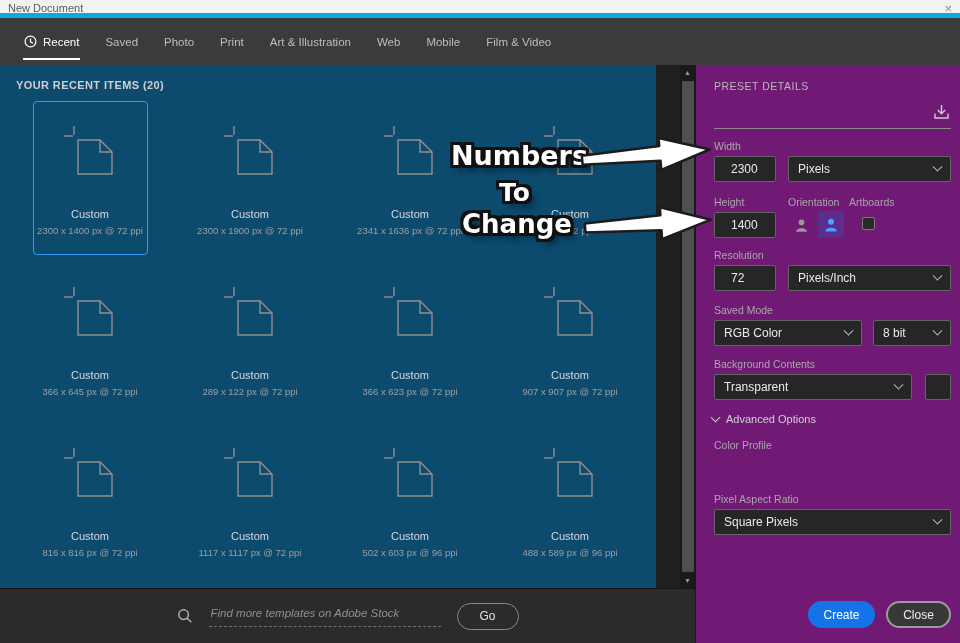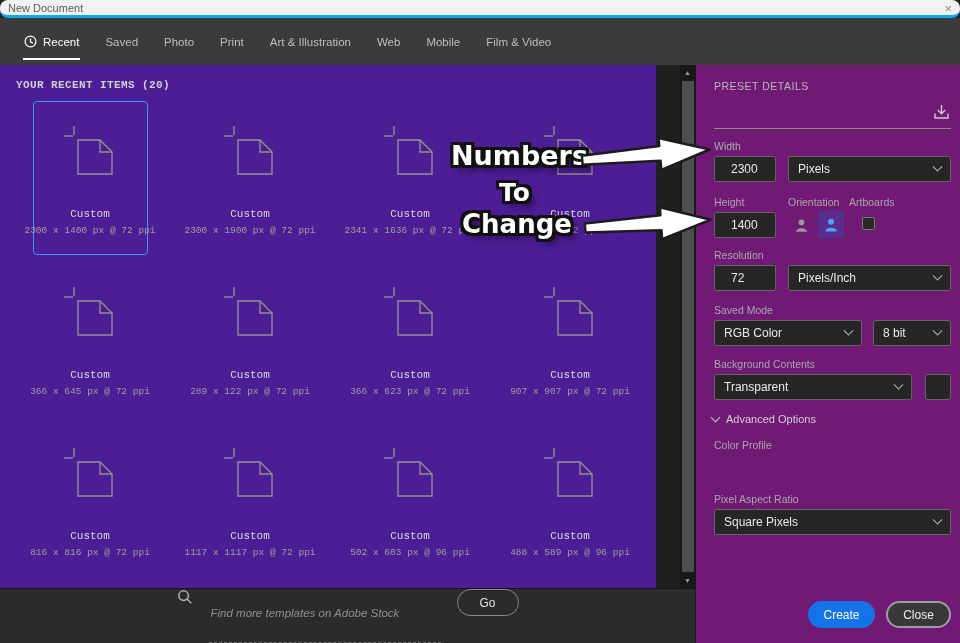--- a/index.html
+++ b/index.html
@@ -1,47 +1,47 @@
 <!DOCTYPE html>
 <html><head>
 <meta charset="utf-8">
 <style>
   * { margin:0; padding:0; box-sizing:border-box; }
   body { background:#101010; font-family:"Liberation Sans", sans-serif; }
   .stage { position:relative; width:960px; height:643px; background:#202020; overflow:hidden; }
 
   
-  .titlebar { position:absolute; left:0; top:0; width:960px; height:18px; background:#f2f2f2; border-bottom:3px solid #0ea5e9;border-radius:8px; }
+  .titlebar { position:absolute; left:0; top:0; width:960px; height:18px; background:#f2f2f2; border-bottom:5px solid #0ea5e9; }
   .titlebar .wtitle { position:absolute; left:8px; top:2px; font-size:11px; color:#5a5a5a; }
   .titlebar .wclose { position:absolute; right:8px; top:1px; font-size:13px; color:#8a8a8a; cursor:pointer; }
 
   
   .tabbar { position:absolute; left:0; top:18px; width:960px; height:47px; background:#3b3b3b; display:flex; align-items:stretch; padding-left:11px; }
   .tab { position:relative; display:flex; align-items:center; gap:6px; padding:0 13px; font-size:11.5px; color:#bdbdbd; cursor:pointer; }
   .tab.active { color:#ffffff; }
   .tab.active::after { content:""; position:absolute; left:12px; right:12px; bottom:5px; height:2px; background:#ffffff; }
 
   
-  .leftpanel { position:absolute; left:0; top:65px; width:656px; height:523px; background:#4c1d95;font-family:Liberation Mono, monospace; }
+  .leftpanel { position:absolute; left:0; top:65px; width:656px; height:523px; background:#0c4a6e; }
   .recent-header { position:absolute; left:16px; top:14px; font-size:11px; font-weight:bold; color:#cfcfcf; letter-spacing:.4px; }
   .grid { position:absolute; left:10px; top:36px; display:grid; grid-template-columns:repeat(4,160px); grid-auto-rows:161px; }
   .card { width:115px; height:154px; margin:0 auto; border:1.5px solid transparent; border-radius:4px; display:flex; flex-direction:column; align-items:center; cursor:pointer; }
   .card.selected { border-color:#2f9bf4; }
   .doc-icon { margin-top:22px; width:56px; height:56px; }
   .card-name { margin-top:28px; font-size:11px; color:#d8d8d8; }
   .card-dims { margin-top:5px; font-size:9.5px; color:#9f9f9f; white-space:nowrap; }
 
   
   .scrollbar { position:absolute; left:680px; top:65px; width:15px; height:523px; background:#191919; }
   .scroll-thumb { position:absolute; left:1.5px; top:16px; bottom:16px; width:12px; background:#4f4f4f; cursor:pointer; }
   .scroll-arrow { position:absolute; left:0; width:15px; text-align:center; font-size:7px; color:#999; cursor:pointer; }
   .scroll-arrow.up { top:4px; } .scroll-arrow.down { bottom:4px; }
 
   
-  .bottombar { position:absolute; left:0; top:588px; width:695px; height:55px; background:#2b2b2b; border-top:1px solid #161616; display:flex; justify-content:center; gap:16px; }
+  .bottombar { position:absolute; left:0; top:588px; width:695px; height:55px; background:#2b2b2b; border-top:1px solid #161616; display:flex; align-items:center; justify-content:center; gap:16px; }
   .search-input { width:232px; background:transparent; border:none; border-bottom:1px dashed #707070; font-size:11.5px; font-style:italic; color:#dddddd; padding:2px 2px 7px 2px; outline:none; }
   .search-input::placeholder { color:#909090; font-style:italic; }
   .go-btn { width:62px; height:27px; border-radius:14px; border:1.5px solid #8a8a8a; background:transparent; color:#e0e0e0; font-size:12px; cursor:pointer; }
 
   
   .rightpanel { position:absolute; left:695px; top:65px; width:299px; height:578px; background:#701a75; border-left:1px solid #191919; font-size:12px; }
   .rp-label { position:absolute; font-size:10.5px; color:#a8a8a8; }
   .preset-header { position:absolute; left:18px; top:15px; font-size:10.5px; color:#b8b8b8; letter-spacing:.5px; }
   .name-row { position:absolute; left:18px; top:36px; width:237px; height:28px; border-bottom:1px solid #8a8a8a; }
   .name-input { width:200px; background:transparent; border:none; outline:none; font-size:13px; color:#f0f0f0; font-family:"Liberation Sans",sans-serif; }

